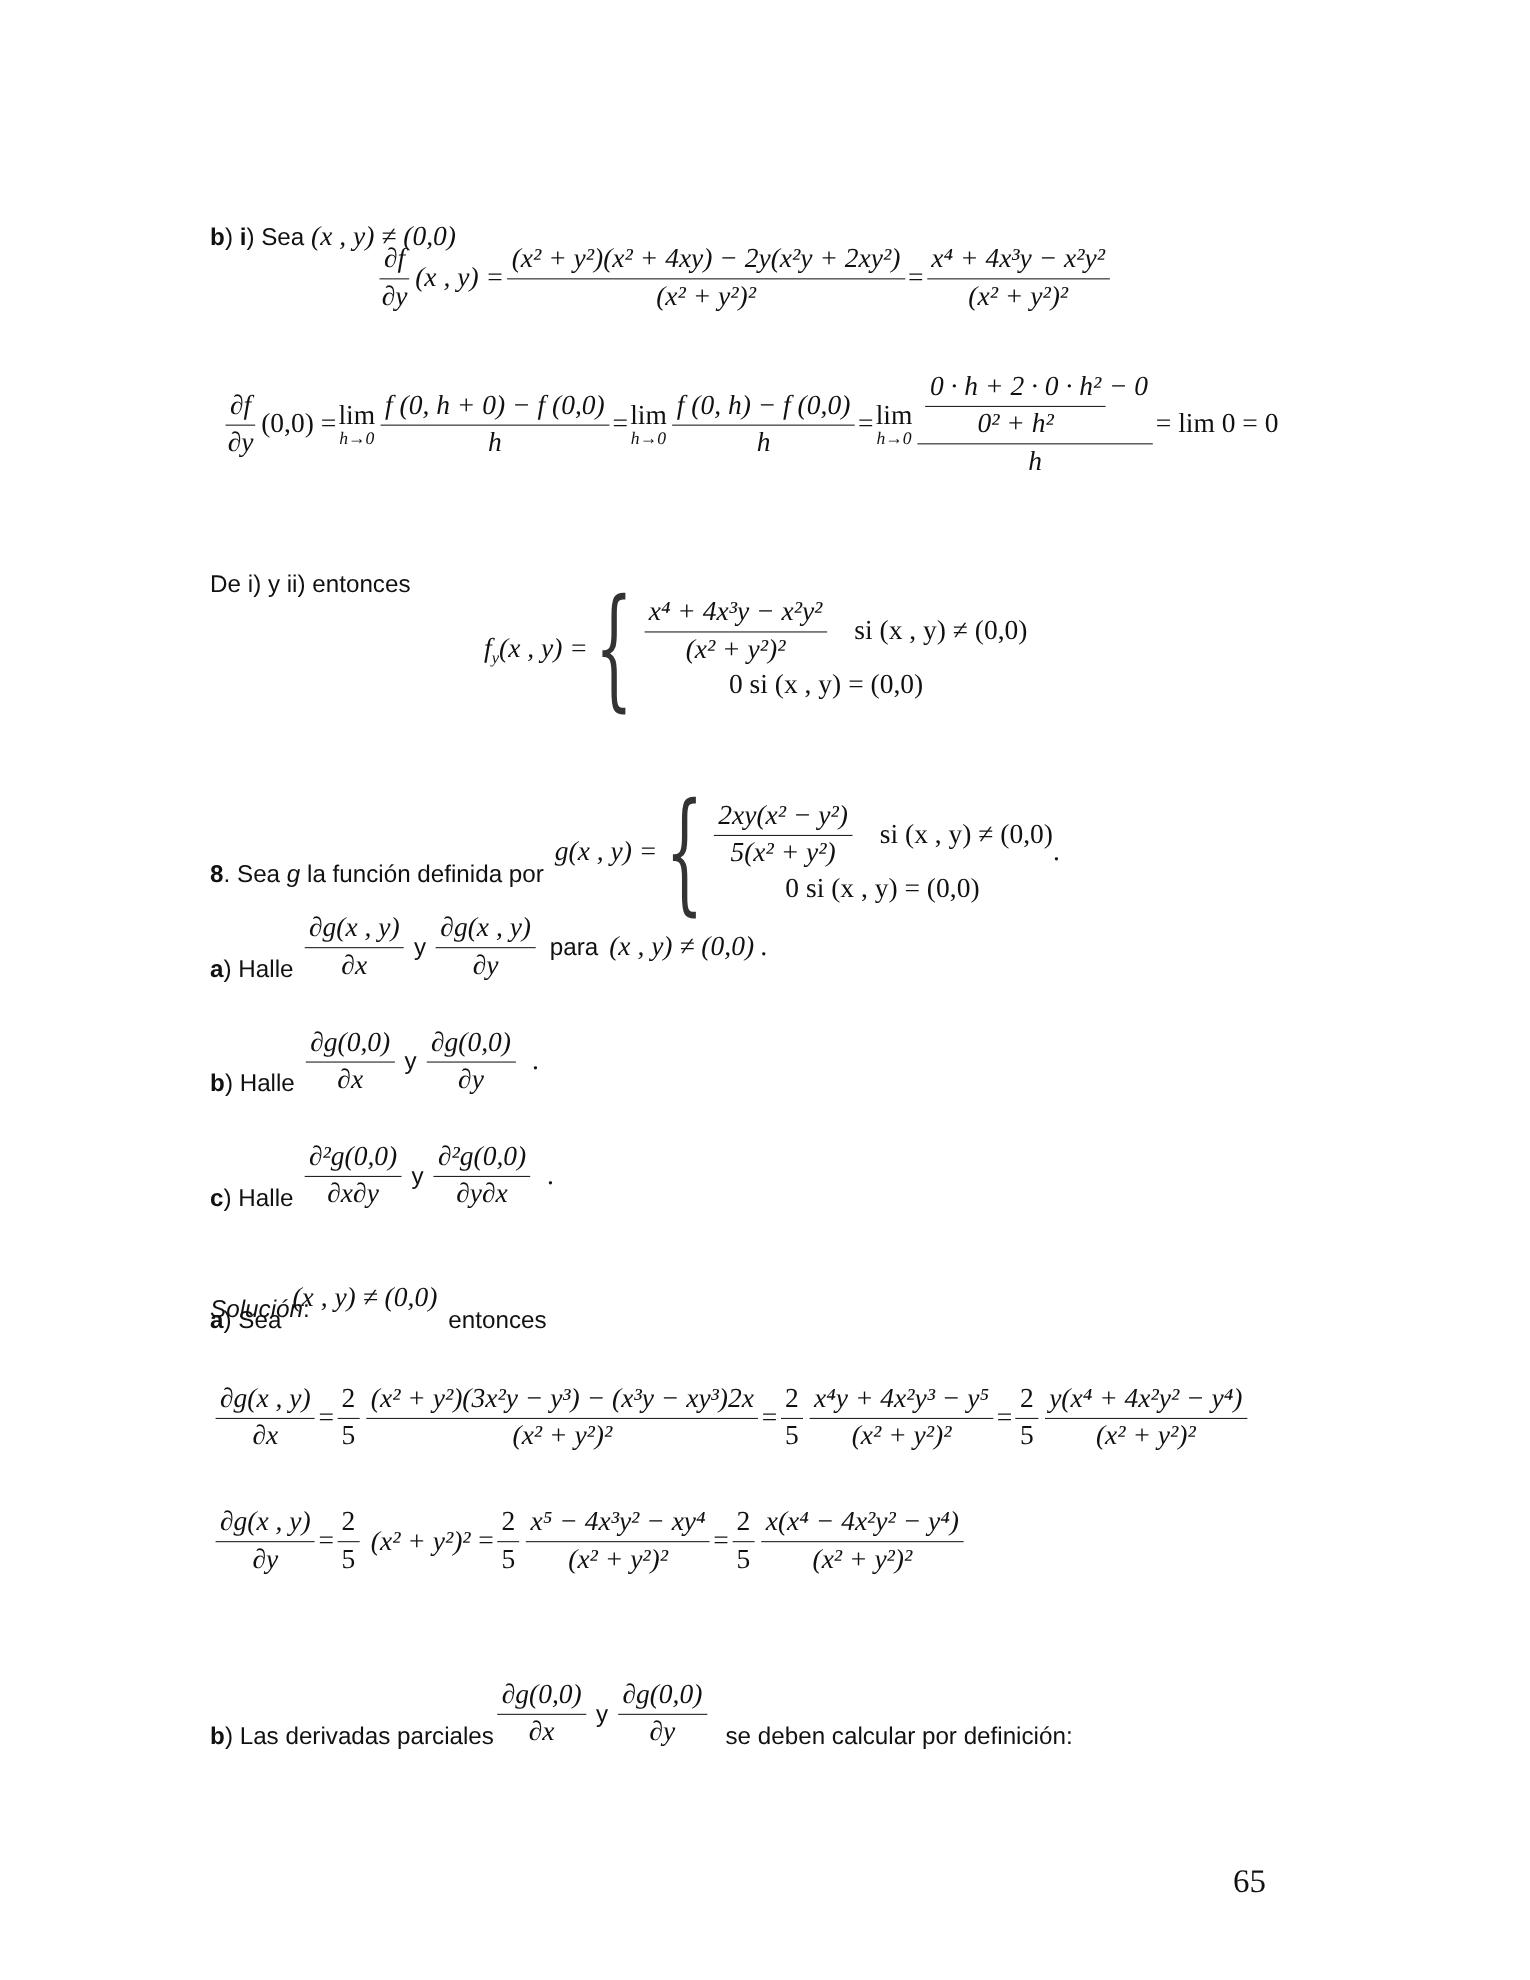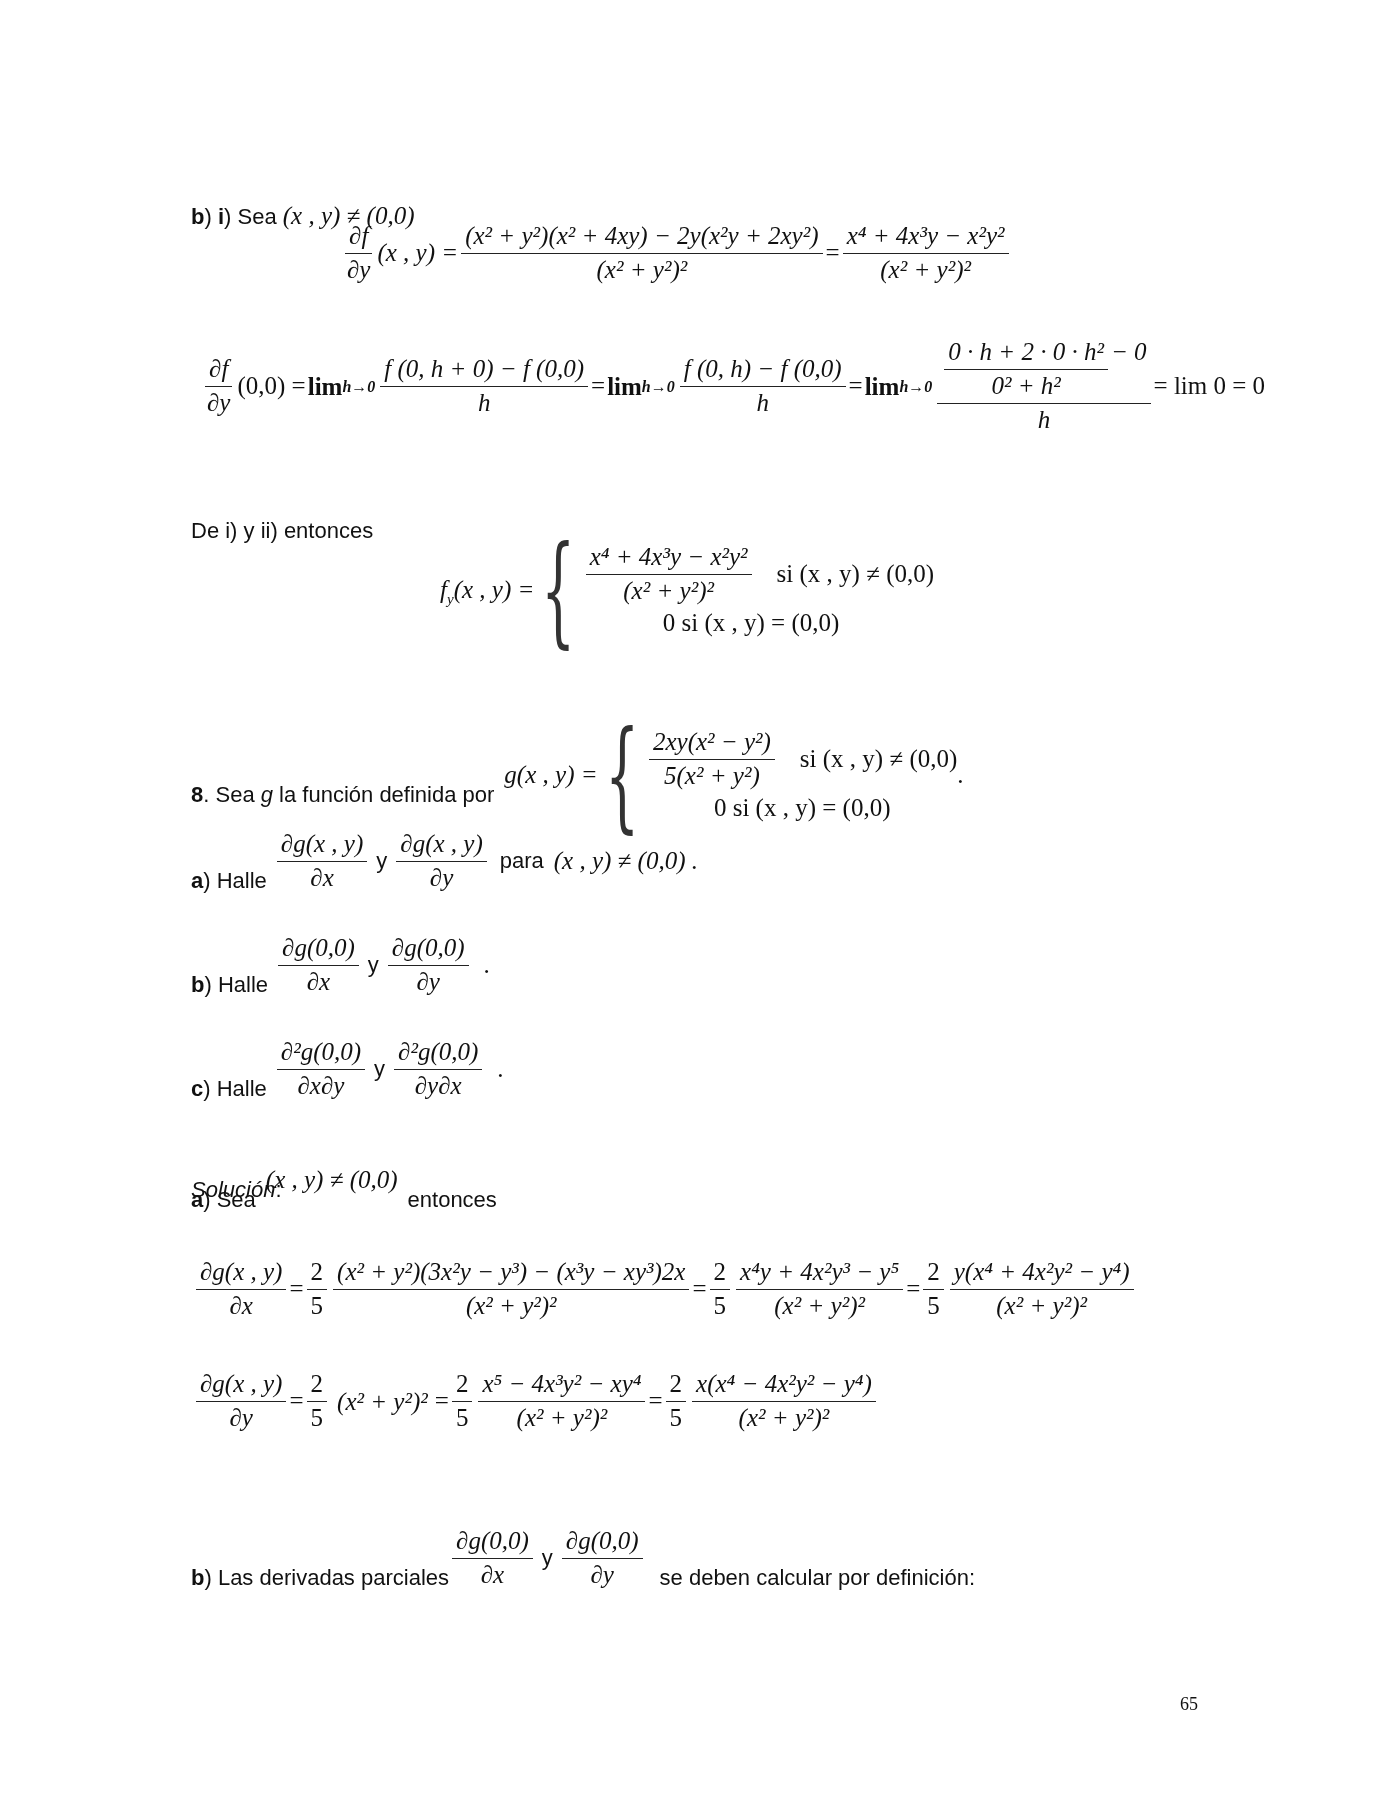--- a/index.html
+++ b/index.html
@@ -6,21 +6,21 @@
   body { width: 1391px; height: 1800px; position: relative; overflow: hidden; color: #111; }
   .abs { position: absolute; }
   .txt { font-family: "Liberation Sans", sans-serif; font-size: 22px; white-space: nowrap; margin-top: 40px; }
   .txt b { font-weight: bold; }
   .m { font-family: "Liberation Serif", serif; font-size: 25px; white-space: nowrap; }
   .mi { font-style: italic; }
   .frac { display: inline-flex; flex-direction: column; align-items: center; vertical-align: middle; margin: 0 3px; }
   .frac .num { padding: 0 4px 2px 4px; border-bottom: 1.6px solid #222; text-align: center; line-height: 1.15; }
   .frac .den { padding: 2px 4px 0 4px; text-align: center; line-height: 1.15; }
   sub { font-size: 15px; vertical-align: -6px; line-height: 0; }
-  .lim { display: inline-flex; align-items: center; vertical-align: middle; margin: 0 2px; line-height: 1; font-weight: bold; }
+  .lim { display: inline-flex; flex-direction: column; align-items: center; vertical-align: middle; margin: 0 2px; line-height: 1; }
   .lim .under { font-size: 16px; font-style: italic; margin-top: 2px; }
   .row { display: flex; align-items: center; }
   .brace { font-size: 120px; font-family: "DejaVu Serif", serif; font-weight: 100; line-height: 1; transform: scaleX(0.45); display: inline-block; color: #333; margin: 0 -14px; }
   .cases { display: inline-flex; flex-direction: column; vertical-align: middle; }
   .cases .c1 { display: flex; align-items: center; }
   .cases .c2 { text-align: center; margin-top: 4px; }
   .gap { display: inline-block; width: 22px; }
 </style>
 </head>
 <body>
@@ -251,13 +251,13 @@
     <span class="den">∂x</span>
   </span>
   <span class="txt" style="margin:0 6px;">y</span>
   <span class="m frac mi">
     <span class="num">∂g(0,0)</span>
     <span class="den">∂y</span>
   </span>
   <span class="txt" style="margin-left:14px;">se deben calcular por definición:</span>
 </div>
 
-<div class="abs m" style="left:1180px; top:1694px; font-size:18px;">65</div>
+<div class="abs m" style="left:1121px; top:1694px; font-size:30px;">65</div>
 
 </body></html>

